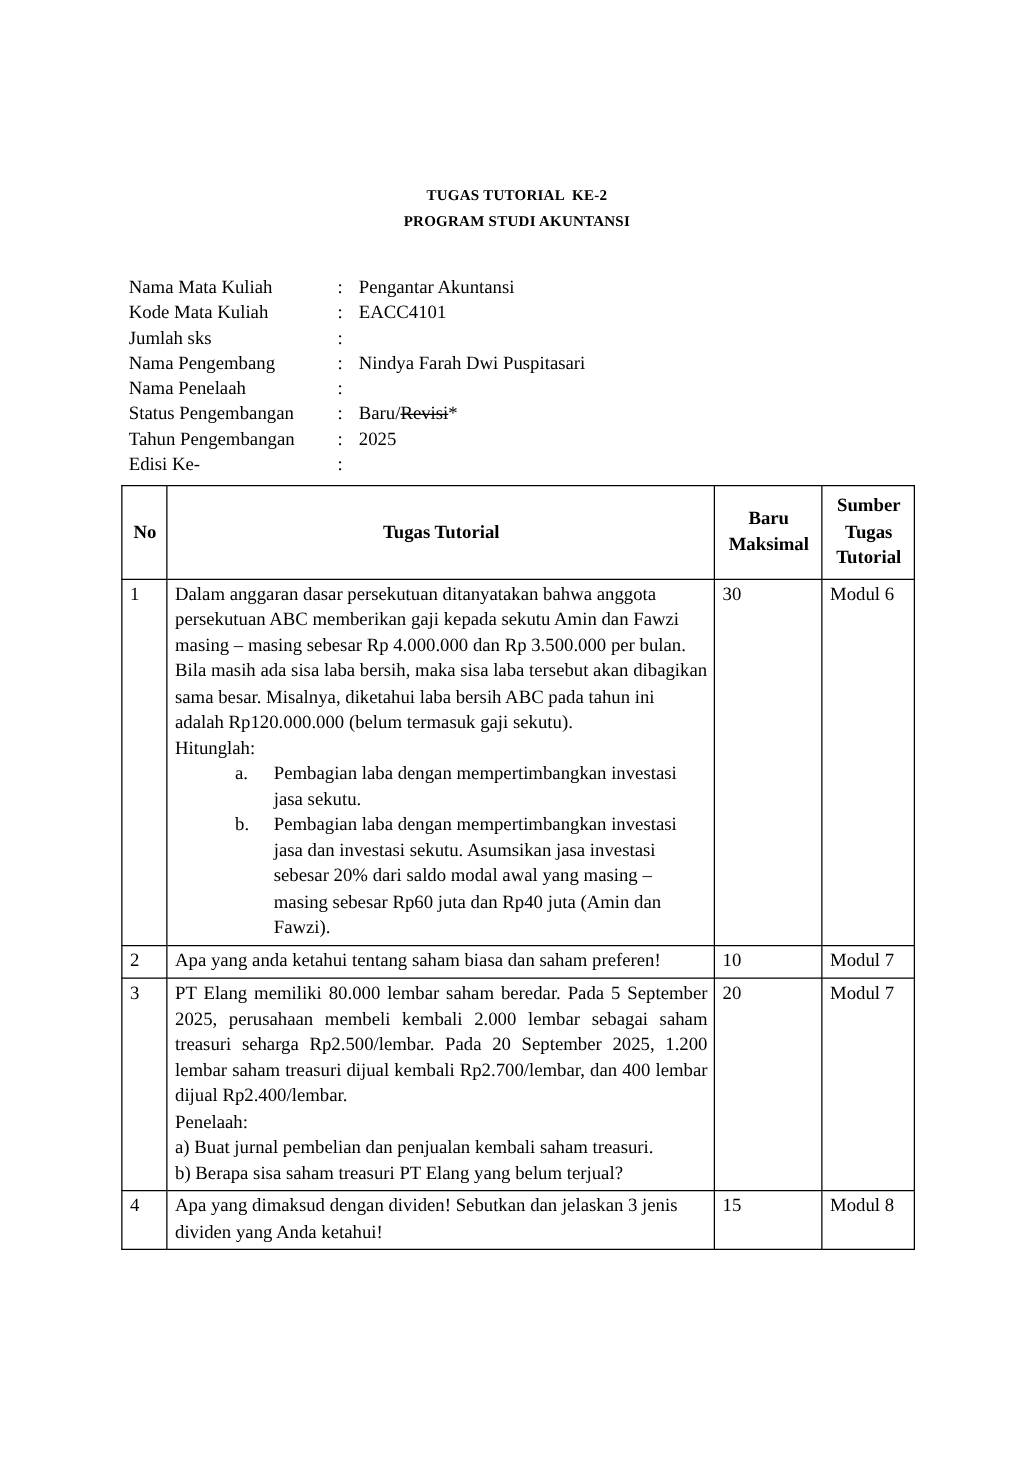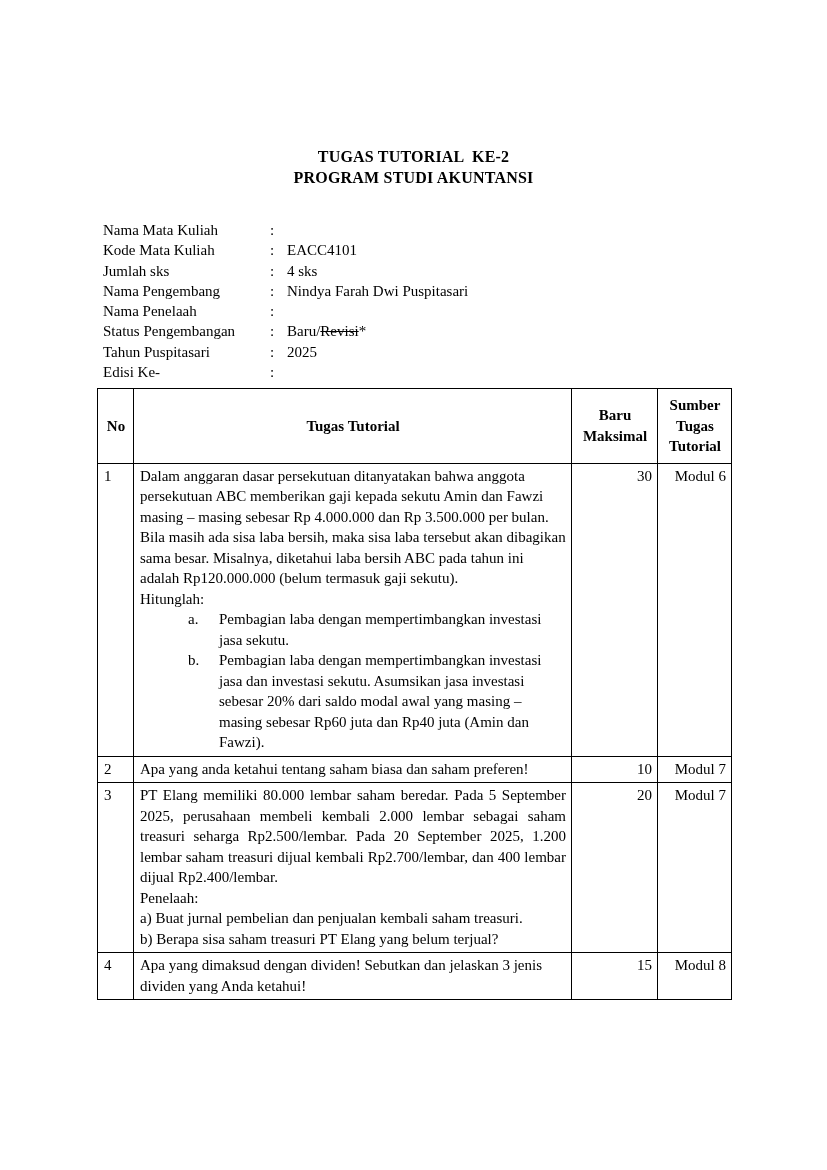--- a/index.html
+++ b/index.html
@@ -24,21 +24,21 @@
 
   
   .title-block {
     position: absolute;
     left: 0;
     top: 146px;
     width: 827px;
     text-align: center;
   }
   .title-line {
-    font-size: 16px;
+    font-size: 12px;
     font-weight: bold;
     letter-spacing: 0.2px;
     line-height: 21px;
     white-space: pre;
   }
 
   
   .meta {
     position: absolute;
     left: 103px;
@@ -108,21 +108,21 @@
   th.h-task  { }
   th.h-score { }
   th.h-source{ }
 
   td.cell-no {
     text-align: left;
     padding-left: 8px;
   }
   td.cell-score,
   td.cell-source {
-    text-align: right;
+    text-align: left;
   }
   td.cell-task p {
     margin: 0;
   }
   td.cell-task.justify p {
     text-align: justify;
   }
   td.cell-task.justify p.nojust {
     text-align: left;
   }
@@ -154,32 +154,32 @@
   <div class="title-block">
     <div class="title-line">TUGAS TUTORIAL  KE-2</div>
     <div class="title-line">PROGRAM STUDI AKUNTANSI</div>
   </div>
 
   <div class="meta">
 
     <div class="meta-row">
       <span class="meta-label">Nama Mata Kuliah</span>
       <span class="meta-colon">:</span>
+      <span class="meta-value">Pengantar Akuntansi</span>
     </div>
 
     <div class="meta-row">
       <span class="meta-label">Kode Mata Kuliah</span>
       <span class="meta-colon">:</span>
       <span class="meta-value">EACC4101</span>
     </div>
 
     <div class="meta-row">
       <span class="meta-label">Jumlah sks</span>
       <span class="meta-colon">:</span>
-      <span class="meta-value">4 sks</span>
     </div>
 
     <div class="meta-row">
       <span class="meta-label">Nama Pengembang</span>
       <span class="meta-colon">:</span>
       <span class="meta-value">Nindya Farah Dwi Puspitasari</span>
     </div>
 
     <div class="meta-row">
       <span class="meta-label">Nama Penelaah</span>
@@ -187,21 +187,21 @@
       <span class="meta-value"></span>
     </div>
 
     <div class="meta-row">
       <span class="meta-label">Status Pengembangan</span>
       <span class="meta-colon">:</span>
       <span class="meta-value"><span>Baru/</span><span class="strike">Revisi</span><span>*</span></span>
     </div>
 
     <div class="meta-row">
-      <span class="meta-label">Tahun Puspitasari</span>
+      <span class="meta-label">Tahun Pengembangan</span>
       <span class="meta-colon">:</span>
       <span class="meta-value">2025</span>
     </div>
 
     <div class="meta-row">
       <span class="meta-label">Edisi Ke-</span>
       <span class="meta-colon">:</span>
       <span class="meta-value"></span>
     </div>
 

